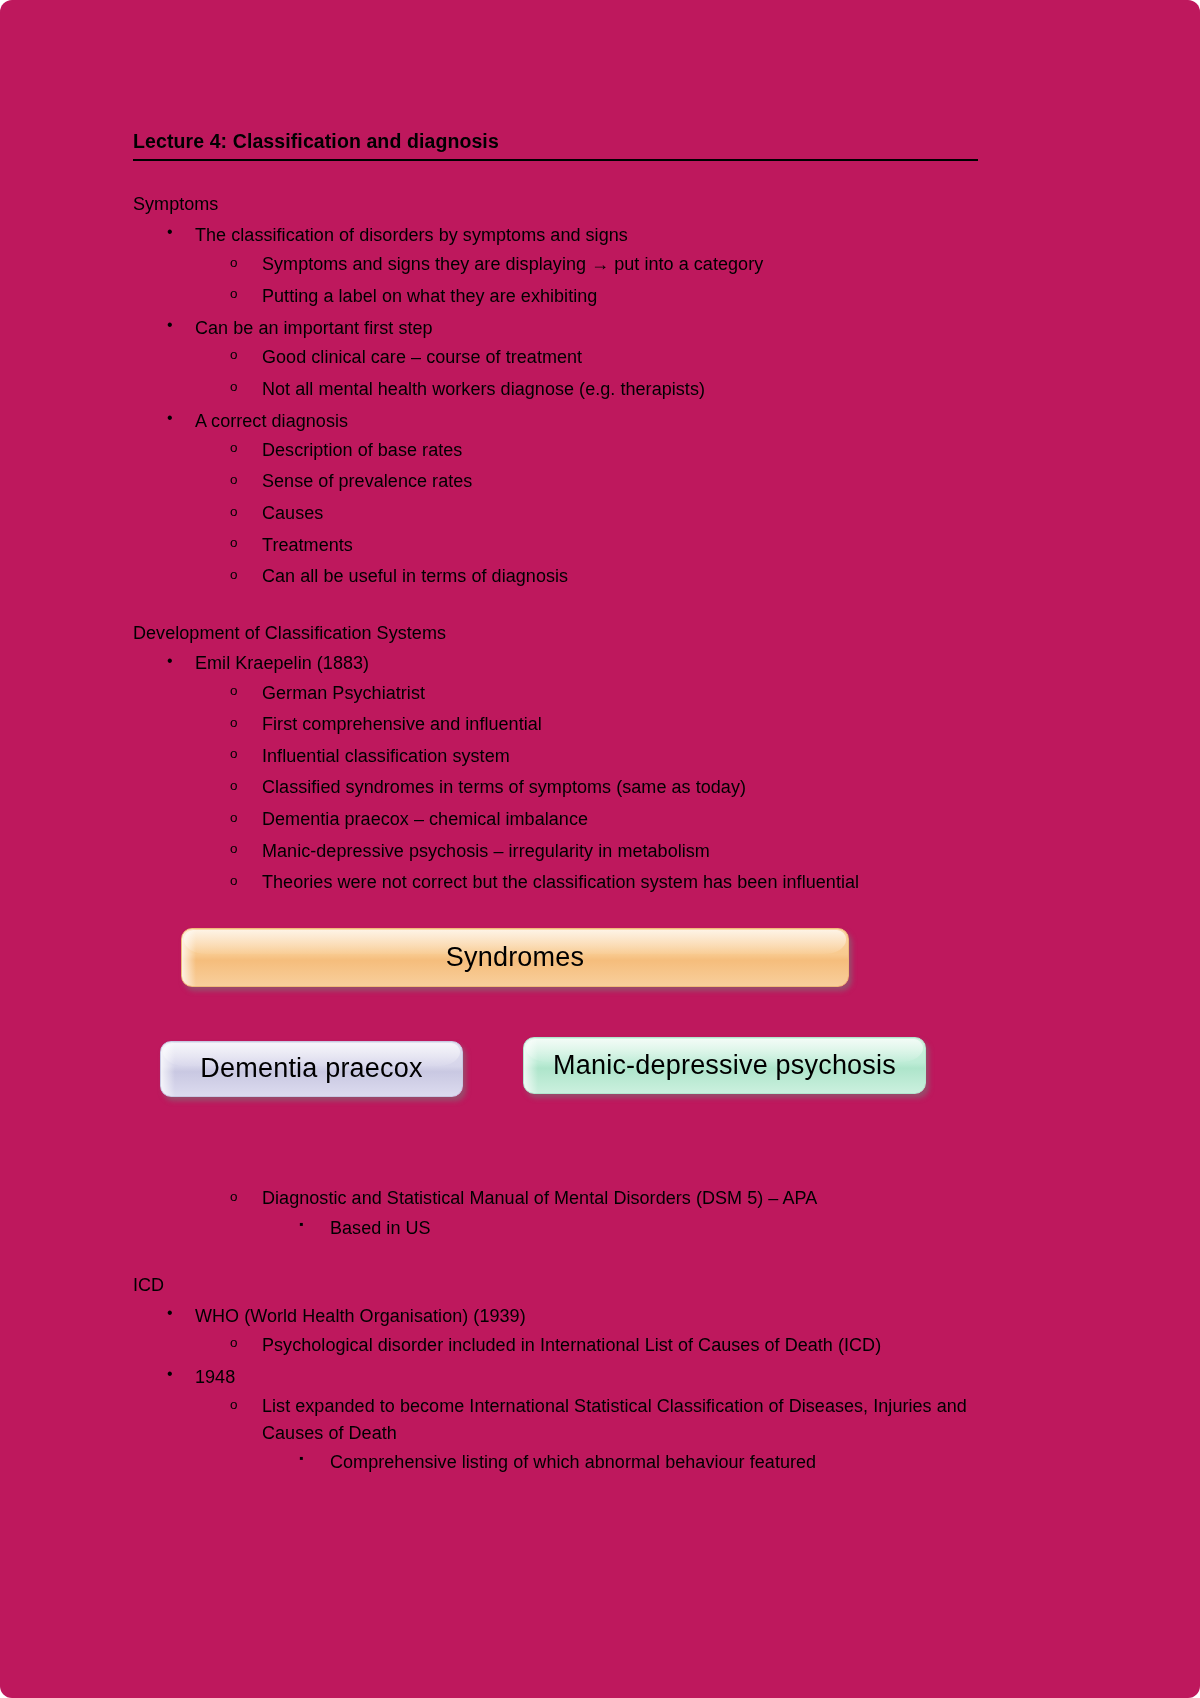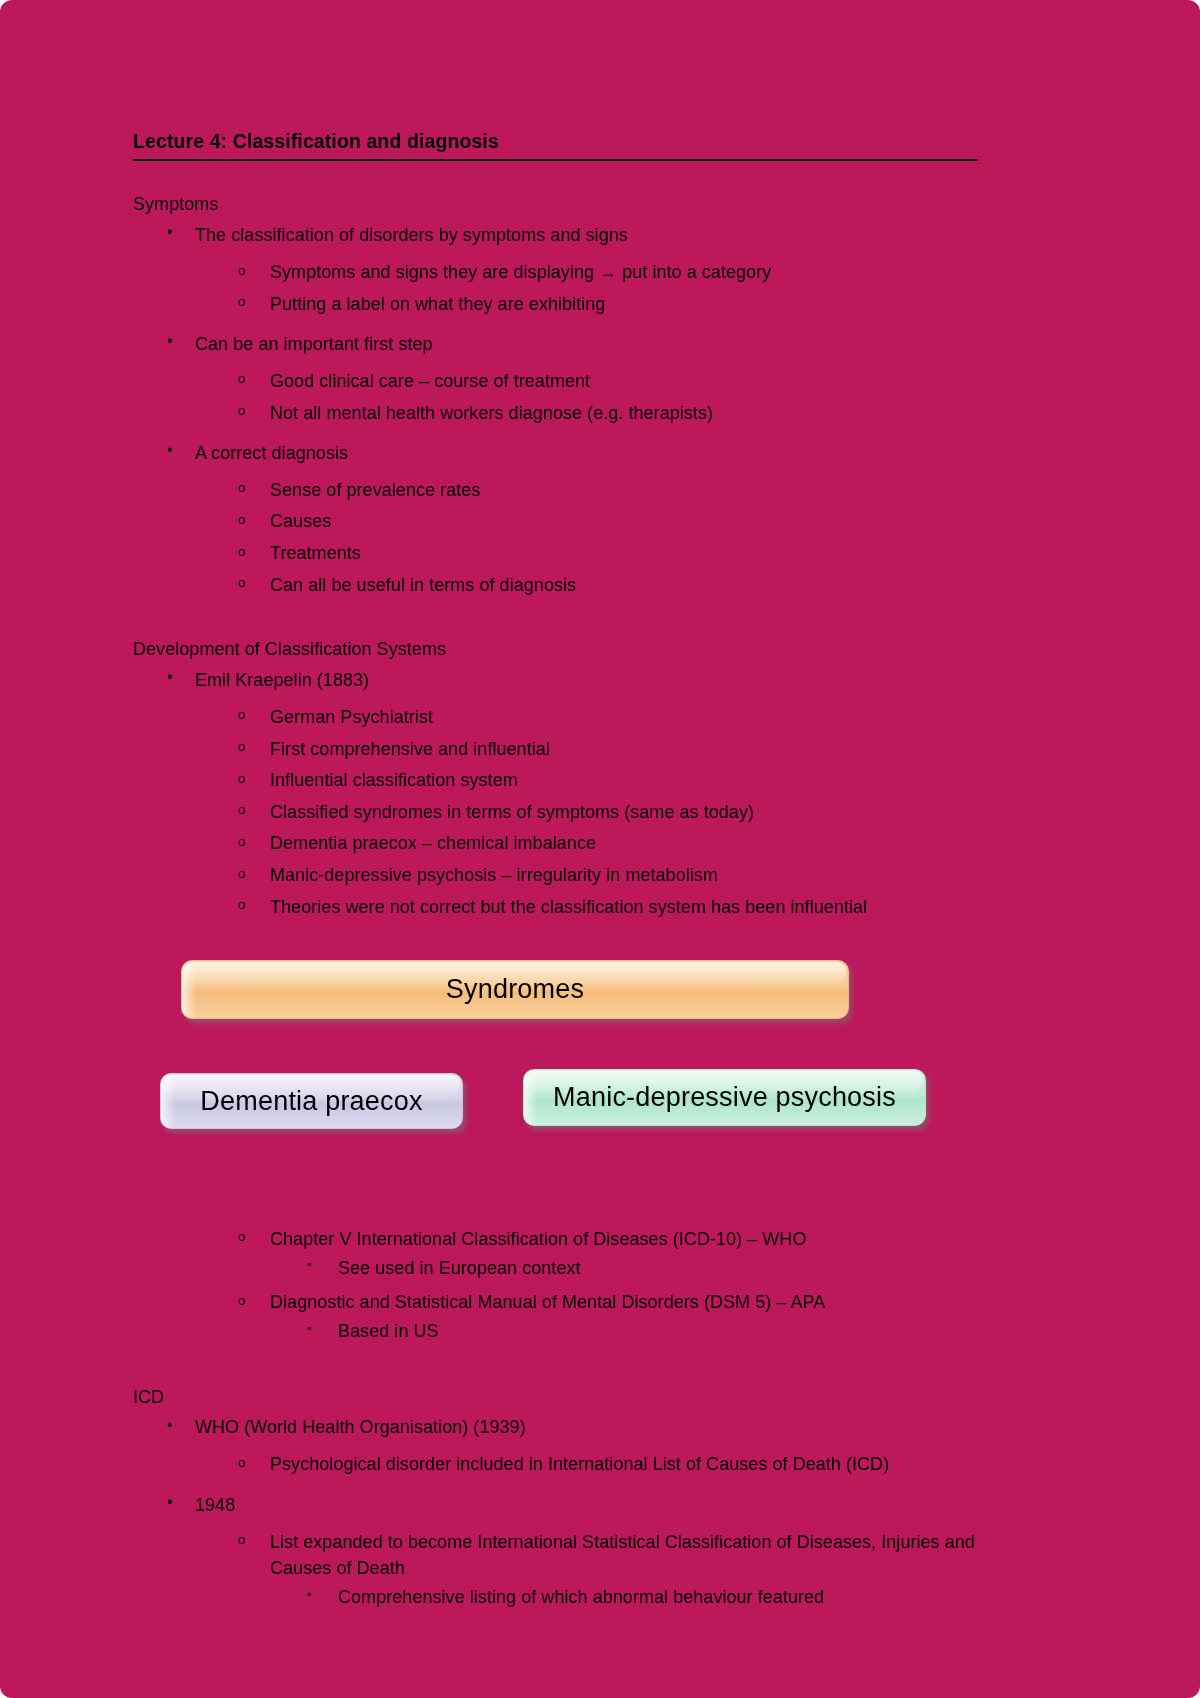--- a/index.html
+++ b/index.html
@@ -60,21 +60,21 @@
   li.b1::before {
     content: "\2022";
     position: absolute;
     left: -28px;
     top: 0px;
     font-size: 16px;
     line-height: 1.55;
   }
   ul.lvl2 {
     list-style: none;
-    margin: 8px;
+    margin: 0;
     padding: 0 0 0 67px;
   }
   ul.lvl2 > li.b2 {
     position: relative;
     font-size: 18px;
     line-height: 1.48;
     padding: 2.5px 0;
     letter-spacing: 0.05px;
   }
   li.b2::before {
@@ -188,20 +188,21 @@
     <li class="b1">
       <span class="txt">Can be an important first step</span>
       <ul class="lvl2">
         <li class="b2">Good clinical care – course of treatment</li>
         <li class="b2">Not all mental health workers diagnose (e.g. therapists)</li>
       </ul>
     </li>
     <li class="b1">
       <span class="txt">A correct diagnosis</span>
       <ul class="lvl2">
+        <li class="b2">Description of base rates</li>
         <li class="b2">Sense of prevalence rates</li>
         <li class="b2">Causes</li>
         <li class="b2">Treatments</li>
         <li class="b2">Can all be useful in terms of diagnosis</li>
       </ul>
     </li>
   </ul>
 
   <div class="gap-block"></div>
 
@@ -234,26 +235,20 @@
     </div>
     <div class="flowbox" id="box-manic">
       <span class="glosstop"></span>
       <span class="bevel"></span>
       <span class="label">Manic-depressive psychosis</span>
     </div>
   </div>
 
   <ul class="lvl2" style="padding-left:129px;">
     <li class="b2">
-      <span>Chapter V International Classification of Diseases (ICD-10) – WHO</span>
-      <ul class="lvl3">
-        <li class="b3">See used in European context</li>
-      </ul>
-    </li>
-    <li class="b2">
       <span>Diagnostic and Statistical Manual of Mental Disorders (DSM 5) – APA</span>
       <ul class="lvl3">
         <li class="b3">Based in US</li>
       </ul>
     </li>
   </ul>
 
   <div class="gap-block"></div>
 
   <div class="section-head">ICD</div>

